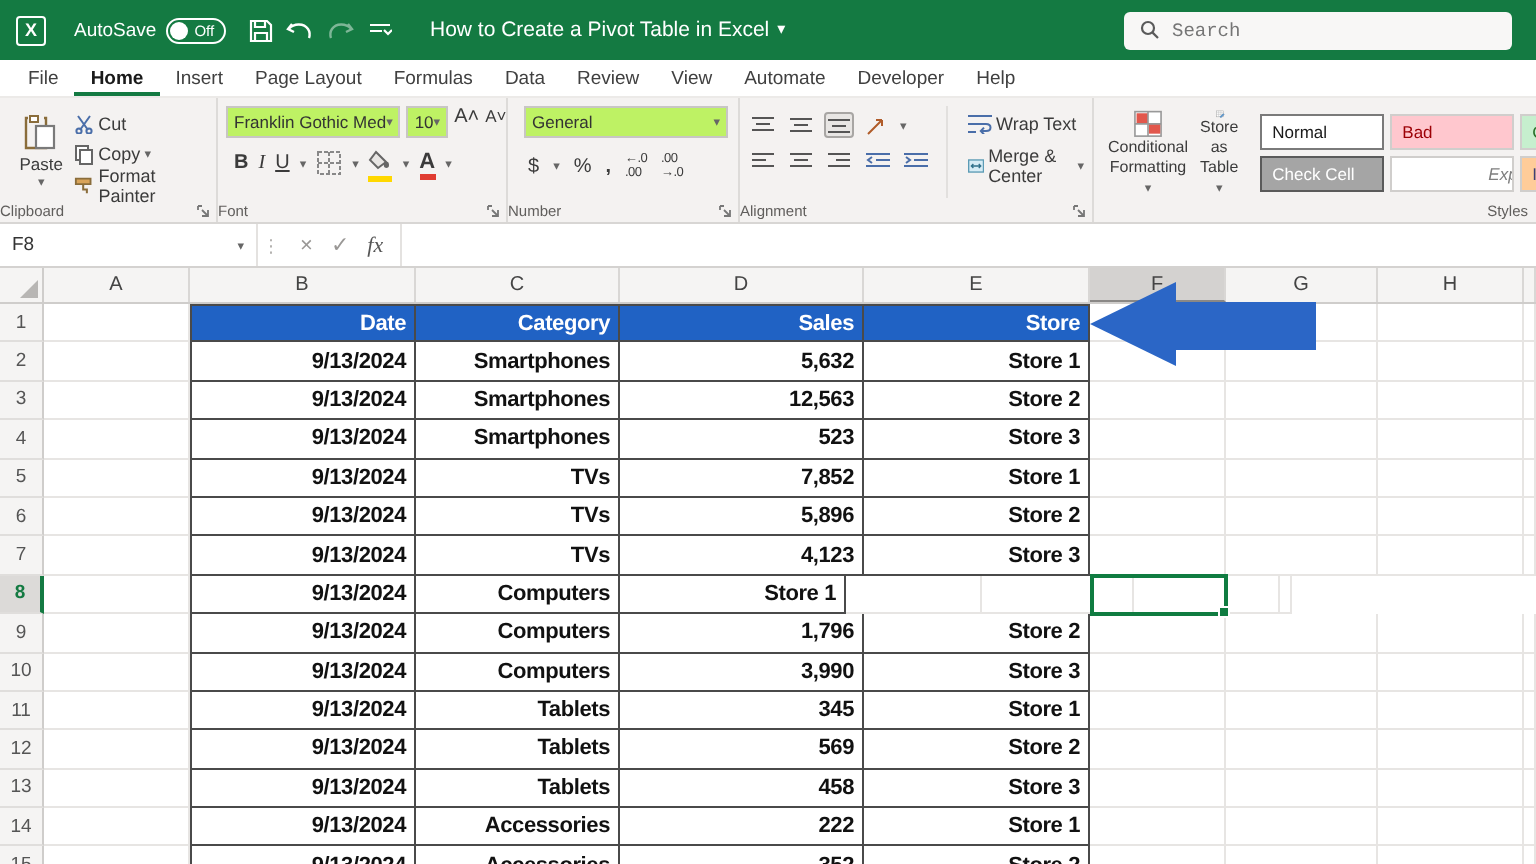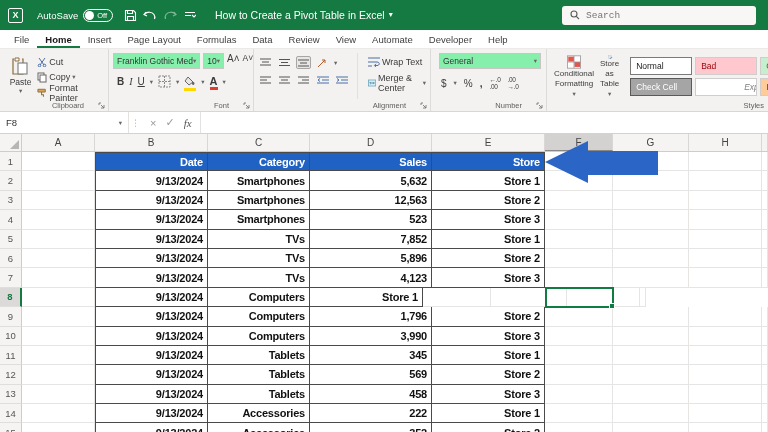--- a/index.html
+++ b/index.html
@@ -23,34 +23,34 @@
 
   
   .tabrow { height:19px; background:#fff; display:flex; align-items:flex-end; padding-left:6px; border-bottom:1px solid #eceae8; }
   .tab { font-size:9.5px; color:#404040; padding:2px 8px 3px; cursor:default; }
   .tab.active { font-weight:bold; color:#1a1a1a; border-bottom:2.5px solid #147A42; padding-bottom:1px; }
 
   
   .ribbon { height:63px; background:#f4f2f1; display:flex; border-bottom:1px solid #d8d6d4; position:relative; }
   .rgroup { position:relative; height:100%; padding:4px 4px 12px; }
   .rgroup + .rgroup { border-left:1px solid #dddbd9; }
-  .rlabel { position:absolute; bottom:1px; left:0; right:24px; text-align:right; font-size:7.5px; color:#605e5c; }
+  .rlabel { position:absolute; bottom:1px; left:0; right:0; text-align:left; font-size:7.5px; color:#605e5c; }
   .launcher { position:absolute; bottom:2px; right:3px; }
   .icon-btn { display:flex; align-items:center; gap:2px; font-size:9px; color:#3b3b3b; }
   .small-chev { font-size:6.5px; color:#666; }
 
   
   .g-clip { width:108px; display:flex; }
   .paste-big { width:36px; display:flex; flex-direction:column; align-items:center; font-size:8.5px; color:#3b3b3b; padding-top:2px; }
   .clip-col { display:flex; flex-direction:column; justify-content:flex-start; gap:3px; padding-top:3px; font-size:8.5px; color:#3b3b3b; }
   .clip-col .icon-btn { height:13px; }
 
   
   .g-font { width:145px; }
-  .combo { background:#86efac; border:1px solid #c8c6c4; font-size:8.5px; color:#333; display:flex; align-items:center; justify-content:space-between; padding:0 3px; height:16px; }
+  .combo { background:#bef264; border:1px solid #c8c6c4; font-size:8.5px; color:#333; display:flex; align-items:center; justify-content:space-between; padding:0 3px; height:16px; }
   .font-row1 { display:flex; gap:3px; }
   .font-row2 { display:flex; align-items:center; gap:5px; margin-top:6px; padding-left:4px; font-size:10px; color:#3b3b3b; }
   .fx-btn { position:relative; line-height:1; }
   .bar { position:absolute; left:0; right:0; bottom:-3px; height:3px; }
 
   
   .g-align { width:177px; display:flex; }
   .align-icons { display:flex; flex-direction:column; gap:5px; padding-top:3px; }
   .align-icons .row { display:flex; align-items:center; gap:4px; }
   .ai { display:flex; align-items:center; justify-content:center; width:15px; height:13px; }
@@ -241,20 +241,39 @@
       <span class="small-chev">▾</span>
       <span class="fx-btn" style="font-weight:bold;font-size:11px;">A<span class="bar" style="background:#E03C31;"></span></span>
       <span class="small-chev">▾</span>
     </div>
     <span class="rlabel">Font</span>
     <svg class="launcher" width="7" height="7" viewBox="0 0 7 7">
         <path d="M1 1h2 M1 1v2 M3 3l3 3 M6 3v3h-3" fill="none" stroke="#777" stroke-width="0.9"></path>
       </svg>
   </div>
 
+  <div class="rgroup g-num">
+    <div class="combo" style="width:102px;margin-left:4px;">
+      <span>General</span>
+      <span class="small-chev">▾</span>
+    </div>
+    <div class="num-row2">
+      <span>$</span>
+      <span class="small-chev">▾</span>
+      <span>%</span>
+      <span style="font-weight:bold;">,</span>
+      <span class="tiny">←.0<br>.00</span>
+      <span class="tiny">.00<br>→.0</span>
+    </div>
+    <span class="rlabel">Number</span>
+    <svg class="launcher" width="7" height="7" viewBox="0 0 7 7">
+        <path d="M1 1h2 M1 1v2 M3 3l3 3 M6 3v3h-3" fill="none" stroke="#777" stroke-width="0.9"></path>
+      </svg>
+  </div>
+
   <div class="rgroup g-align">
     <div class="align-icons">
       <div class="row">
         <span class="ai">
             <svg width="11" height="9" viewBox="0 0 11 9">
               <path d="M0 1h11 M2 4h7 M0 7h11" stroke="#555"></path>
             </svg>
           </span>
         <span class="ai">
             <svg width="11" height="9" viewBox="0 0 11 9">
@@ -311,39 +330,20 @@
       <div class="icon-btn">
         <svg width="12" height="10" viewBox="0 0 12 10">
             <rect x="0.5" y="0.5" width="11" height="9" fill="#d6ecf5" stroke="#5b9bb5"></rect>
             <path d="M3 5h6 M4 3.5 l-1.5 1.5 1.5 1.5 M8 3.5 l1.5 1.5 -1.5 1.5" fill="none" stroke="#30708a"></path>
           </svg>
         <span>Merge &amp; Center</span>
         <span class="small-chev">▾</span>
       </div>
     </div>
     <span class="rlabel">Alignment</span>
-    <svg class="launcher" width="7" height="7" viewBox="0 0 7 7">
-        <path d="M1 1h2 M1 1v2 M3 3l3 3 M6 3v3h-3" fill="none" stroke="#777" stroke-width="0.9"></path>
-      </svg>
-  </div>
-
-  <div class="rgroup g-num">
-    <div class="combo" style="width:102px;margin-left:4px;">
-      <span>General</span>
-      <span class="small-chev">▾</span>
-    </div>
-    <div class="num-row2">
-      <span>$</span>
-      <span class="small-chev">▾</span>
-      <span>%</span>
-      <span style="font-weight:bold;">,</span>
-      <span class="tiny">←.0<br>.00</span>
-      <span class="tiny">.00<br>→.0</span>
-    </div>
-    <span class="rlabel">Number</span>
     <svg class="launcher" width="7" height="7" viewBox="0 0 7 7">
         <path d="M1 1h2 M1 1v2 M3 3l3 3 M6 3v3h-3" fill="none" stroke="#777" stroke-width="0.9"></path>
       </svg>
   </div>
 
   <div class="rgroup g-styles">
     <div class="big-btn">
       <svg width="18" height="17" viewBox="0 0 18 17">
           <rect x="1" y="1" width="16" height="15" fill="#fff" stroke="#999"></rect>
           <rect x="2" y="2" width="7" height="6" fill="#e2574c"></rect>

